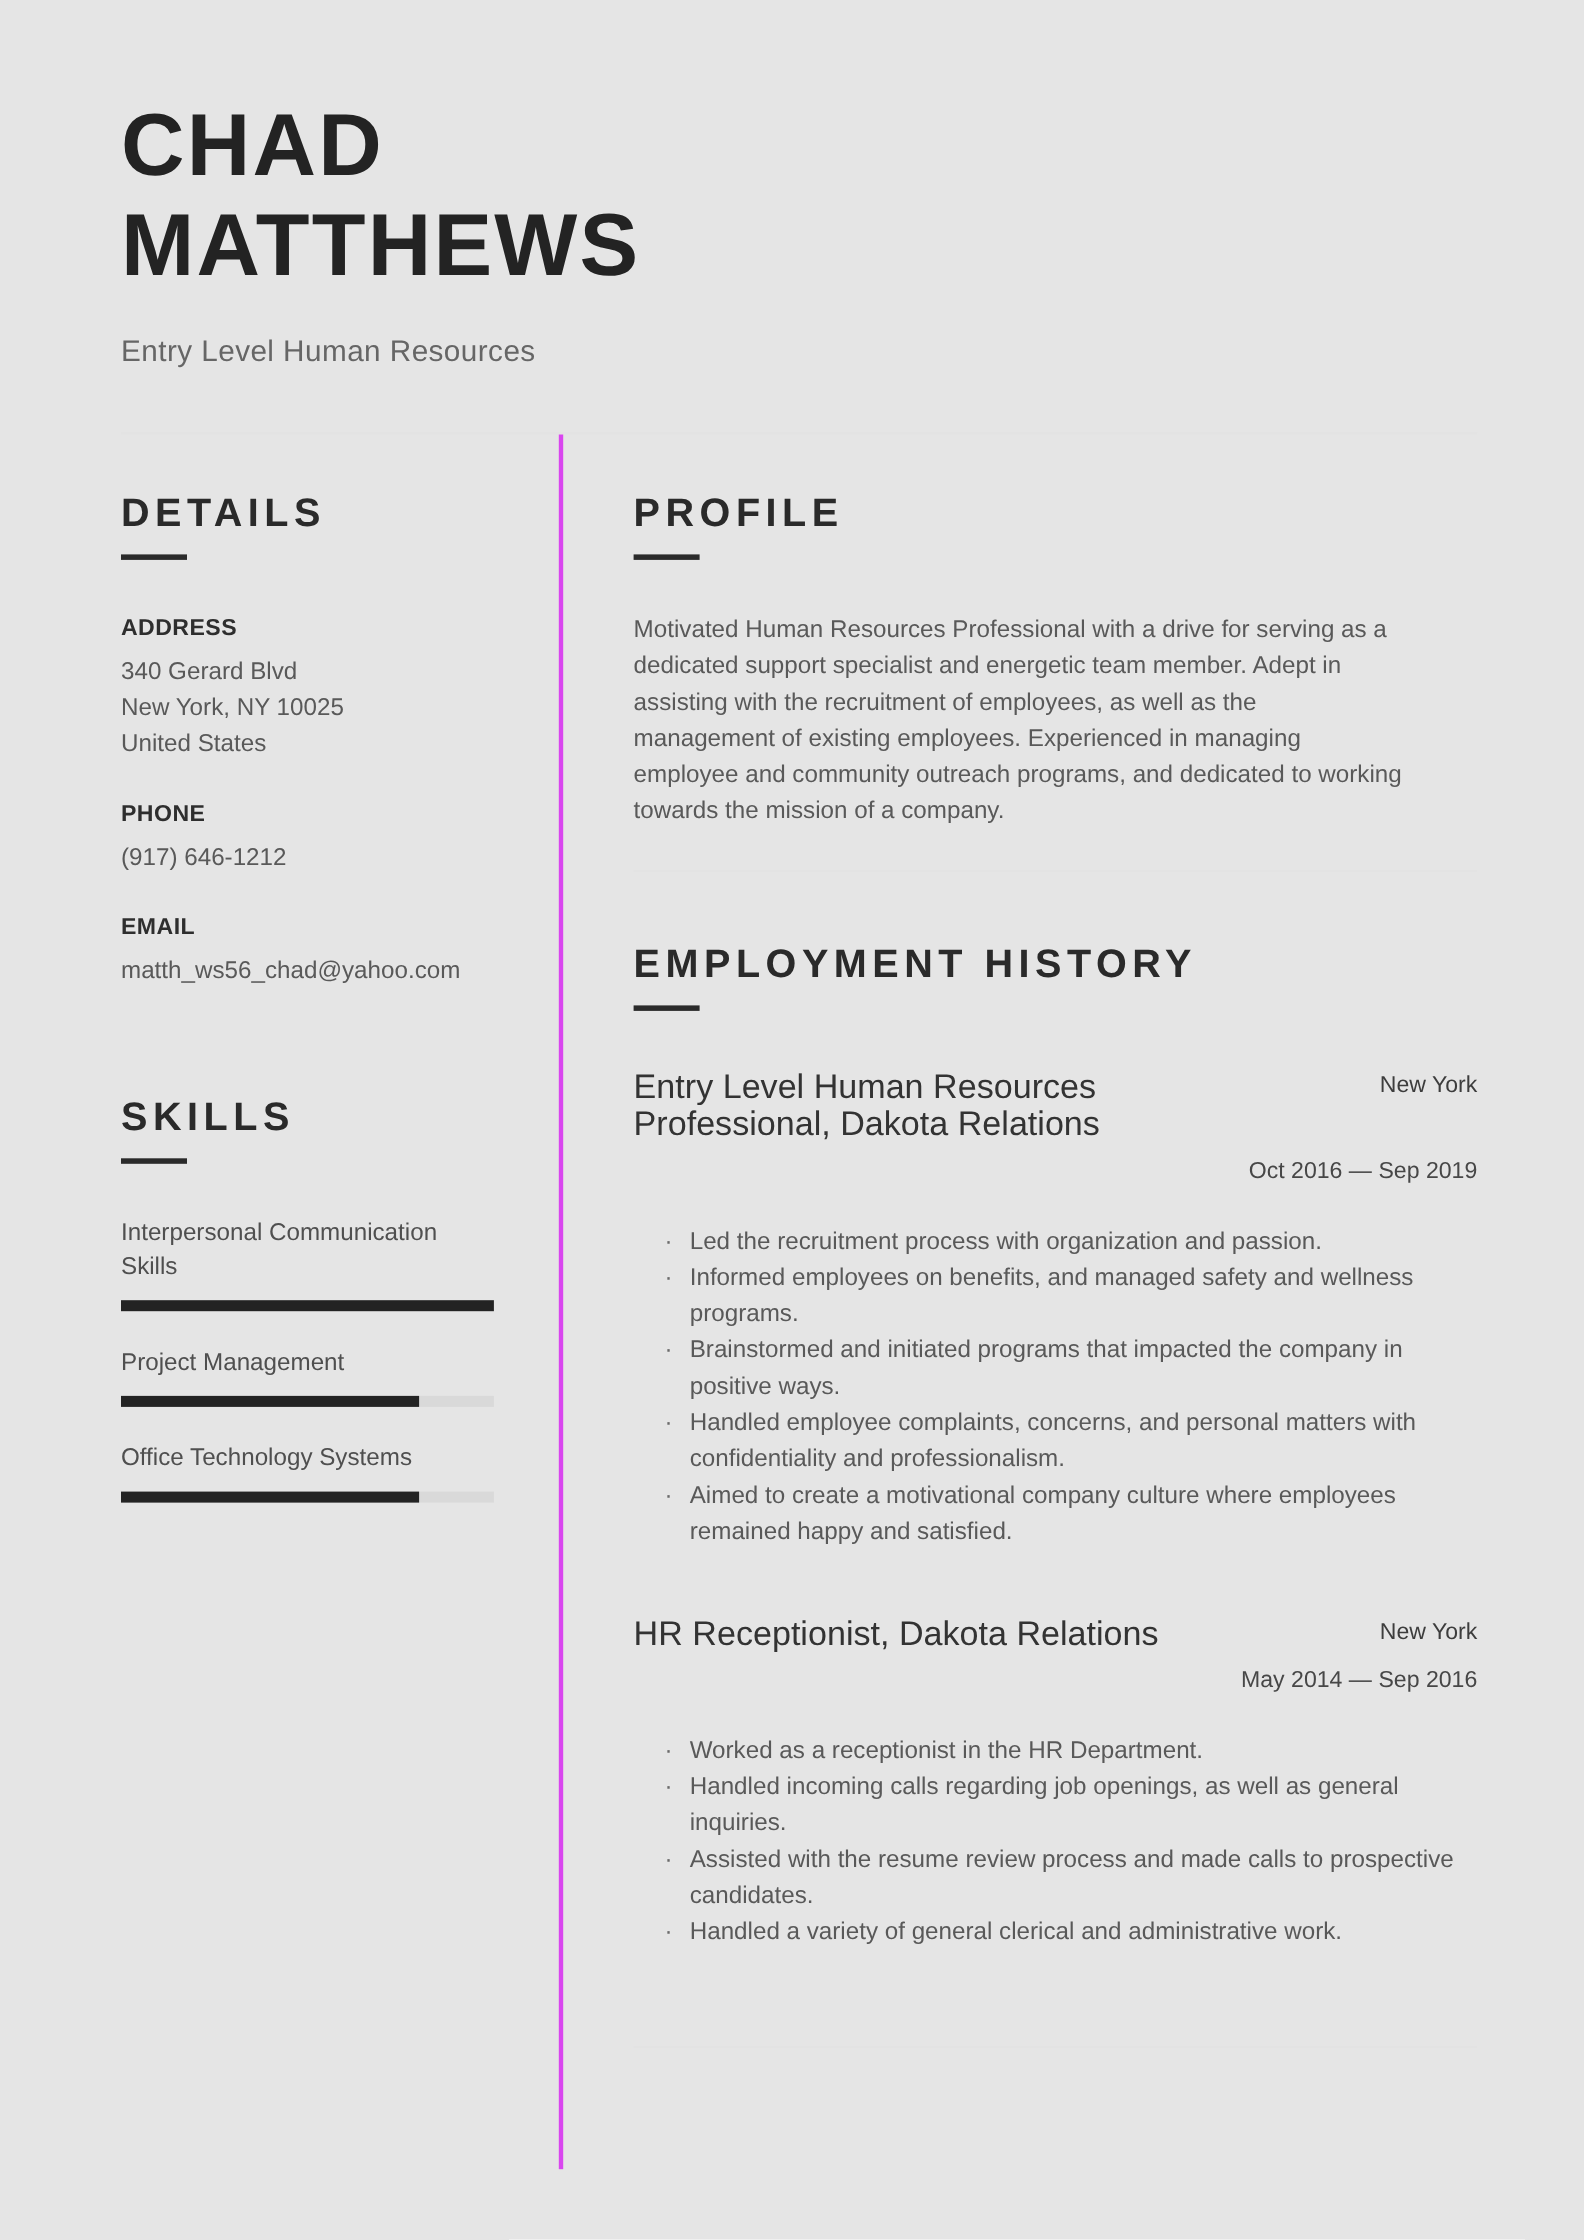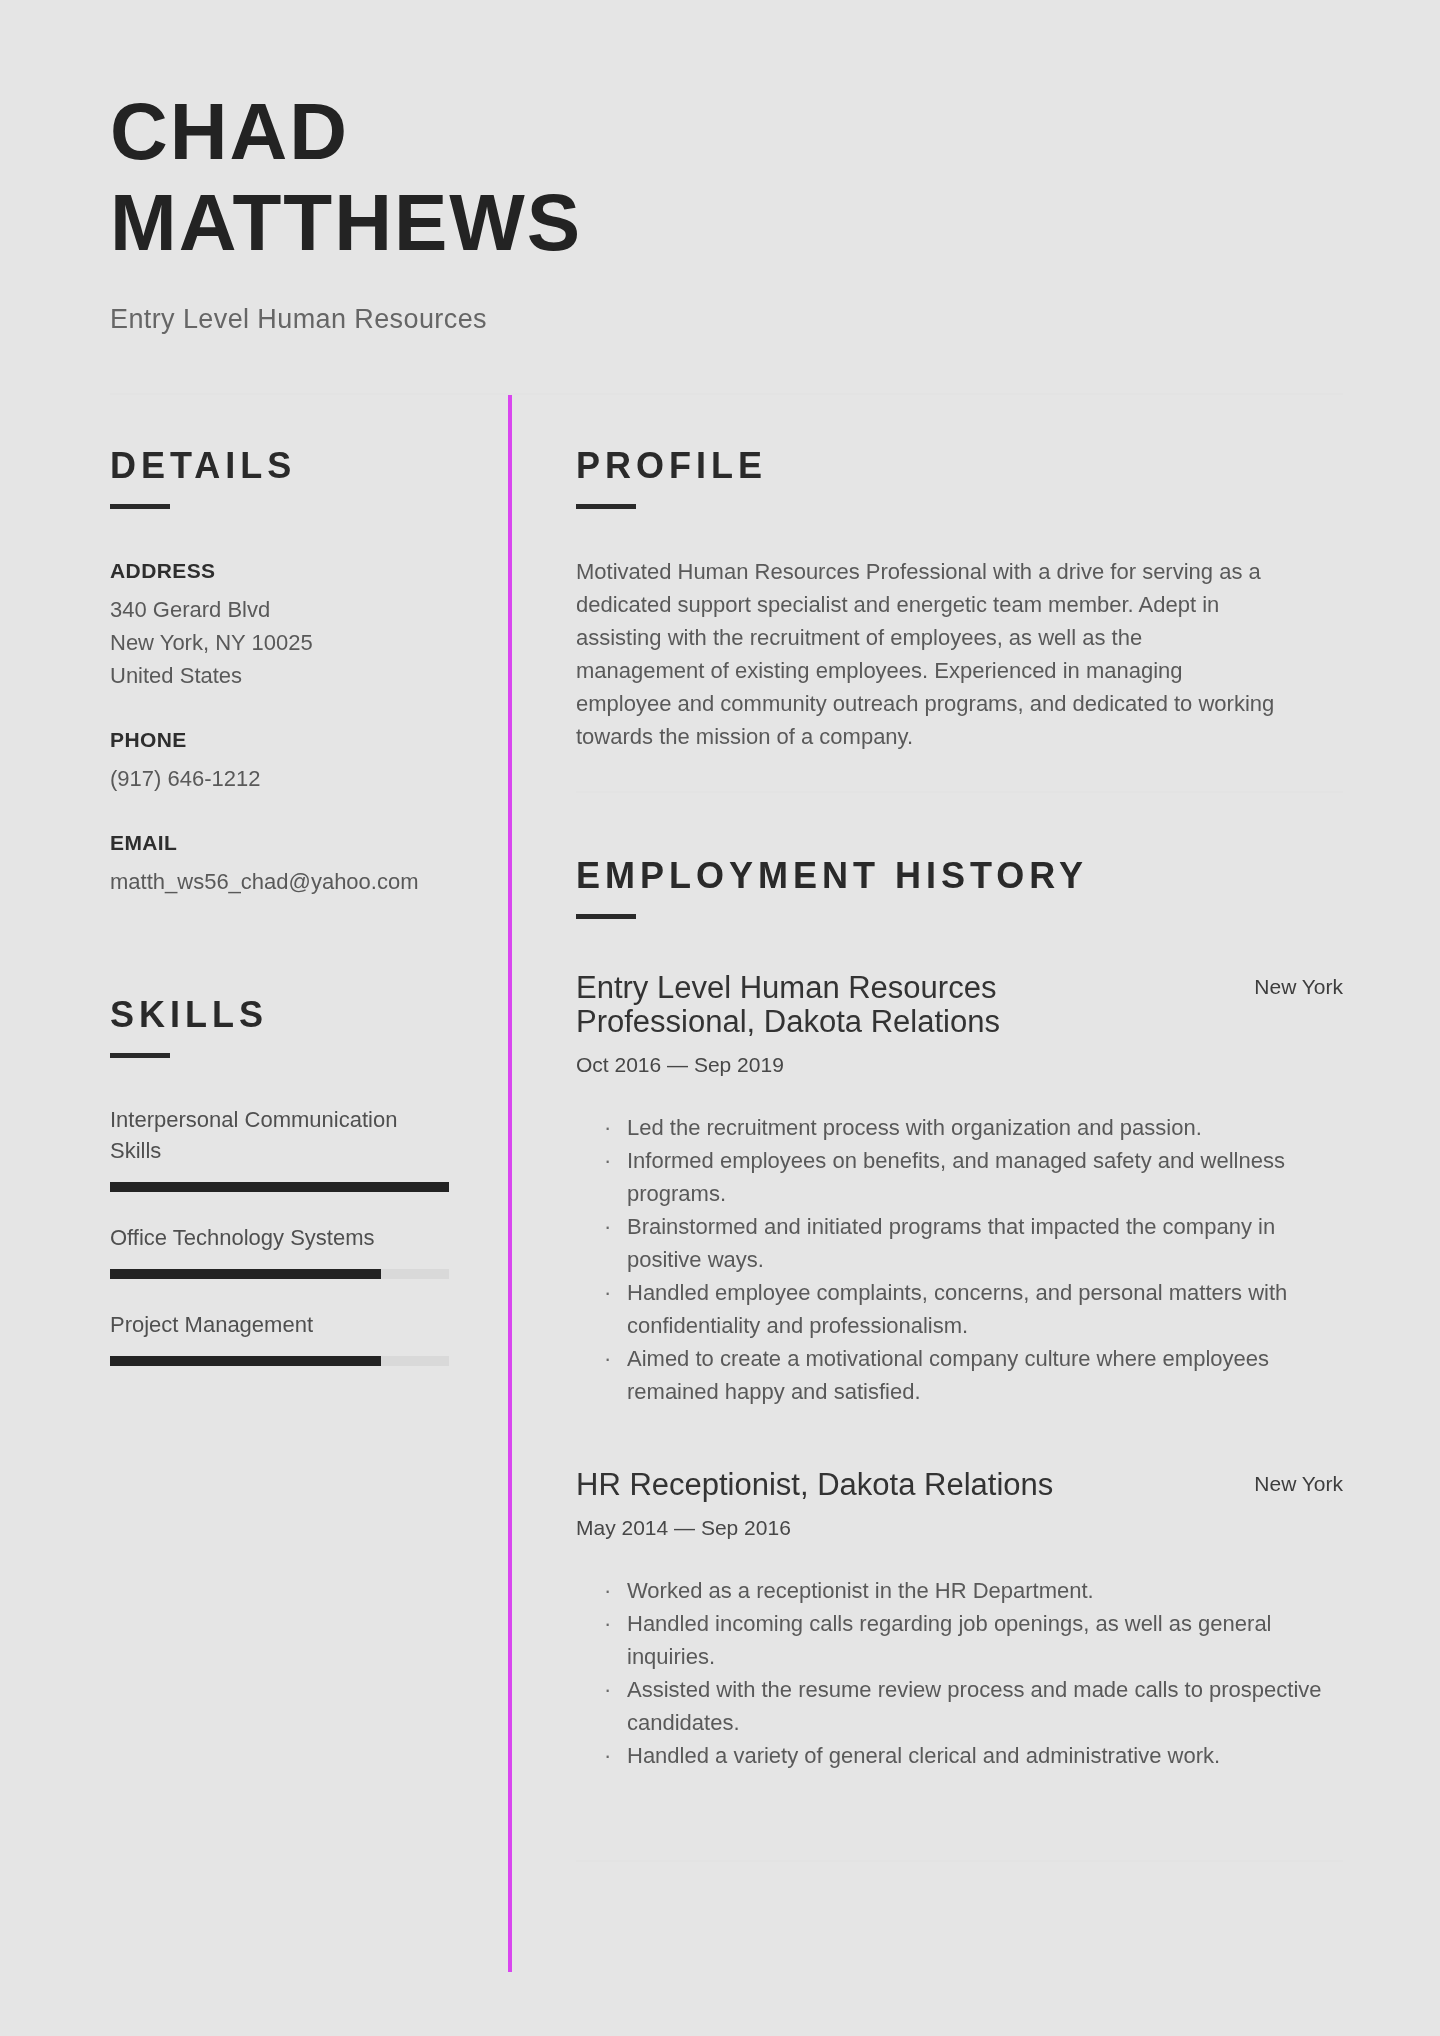--- a/index.html
+++ b/index.html
@@ -126,20 +126,21 @@
   .job-location {
     font-size: 21px;
     color: #3d3d3d;
     padding-top: 4px;
     white-space: nowrap;
   }
   .job-period {
     margin-top: 14px;
     font-size: 21px;
     color: #474747;
+    text-align: right;
   }
   .job-bullets {
     margin-top: 34px;
     list-style: none;
   }
   .job-bullets li {
     position: relative;
     padding-left: 51px;
     font-size: 22px;
     line-height: 33px;
@@ -200,28 +201,28 @@
         <div class="section-underline"></div>
 
         <div class="skill-item">
           <div class="skill-label">Interpersonal Communication Skills</div>
           <div class="skill-bar">
             <div class="skill-fill" style="width: 100%;"></div>
           </div>
         </div>
 
         <div class="skill-item">
-          <div class="skill-label">Office Technology Systems</div>
+          <div class="skill-label">Project Management</div>
           <div class="skill-bar">
             <div class="skill-fill" style="width: 80%;"></div>
           </div>
         </div>
 
         <div class="skill-item">
-          <div class="skill-label">Project Management</div>
+          <div class="skill-label">Office Technology Systems</div>
           <div class="skill-bar">
             <div class="skill-fill" style="width: 80%;"></div>
           </div>
         </div>
       </div>
 
     </div>
 
     <div class="col-right">
 

